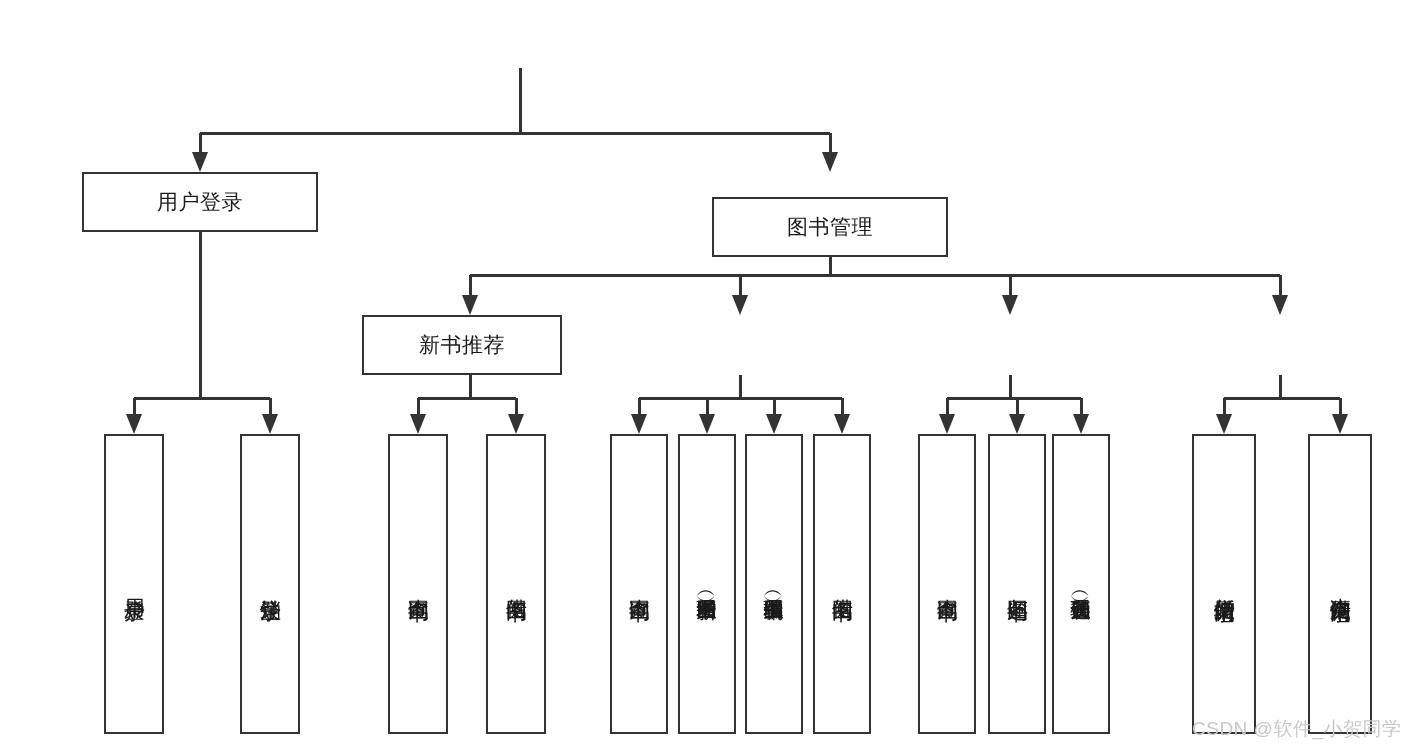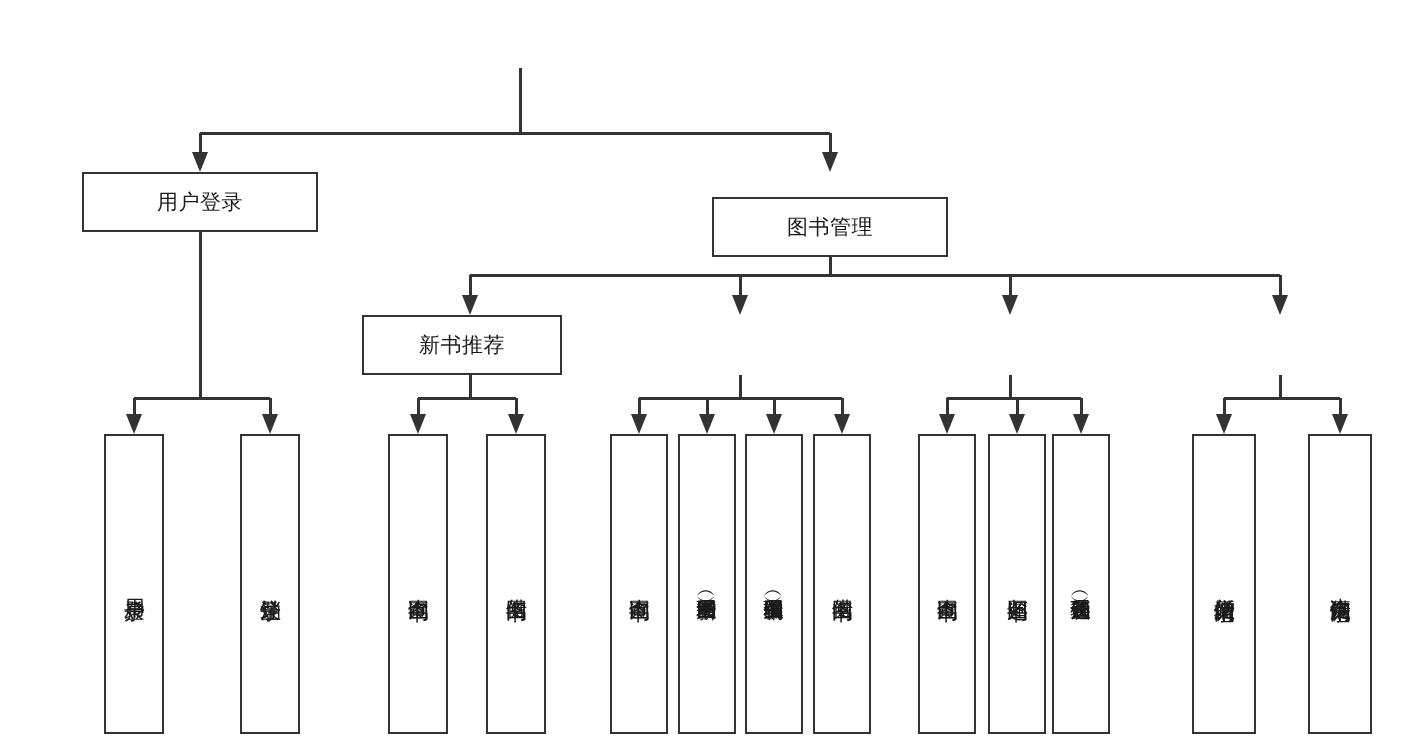--- a/index.html
+++ b/index.html
@@ -132,13 +132,14 @@
     <div class="node vert" style="left: 486px; top: 434px; width: 60px; height: 300px;">借阅图书</div>
     <div class="node vert" style="left: 610px; top: 434px; width: 58px; height: 300px;">查询图书</div>
     <div class="node vert tight" style="left: 678px; top: 434px; width: 58px; height: 300px;">新增图书（管理员）</div>
     <div class="node vert tight" style="left: 745px; top: 434px; width: 58px; height: 300px;">编辑图书（管理员）</div>
     <div class="node vert" style="left: 813px; top: 434px; width: 58px; height: 300px;">借阅图书</div>
     <div class="node vert" style="left: 918px; top: 434px; width: 58px; height: 300px;">查询图书</div>
     <div class="node vert" style="left: 988px; top: 434px; width: 58px; height: 300px;">归还图书</div>
     <div class="node vert tight" style="left: 1052px; top: 434px; width: 58px; height: 300px;">确认归还（管理员）</div>
     <div class="node vert" style="left: 1192px; top: 434px; width: 64px; height: 300px;">新增借阅记录</div>
     <div class="node vert" style="left: 1308px; top: 434px; width: 64px; height: 300px;">查询借阅记录</div>
+    <div class="watermark" style="left: 1192px; top: 716px;">CSDN @软件_小贺同学</div>
   </div>
 
 </body></html>

